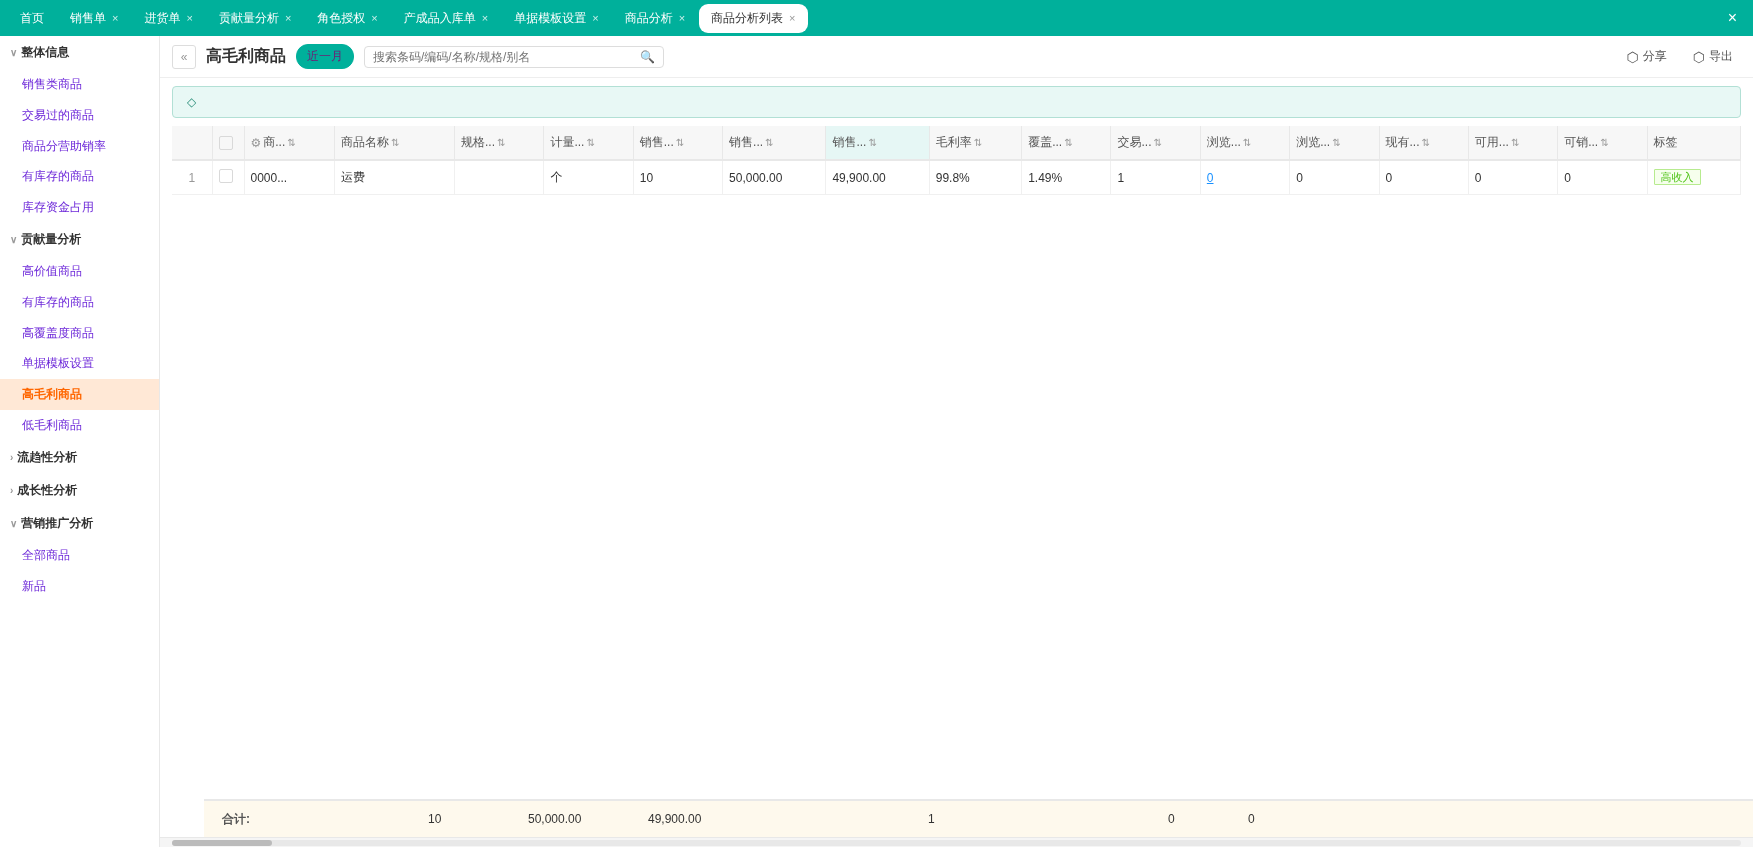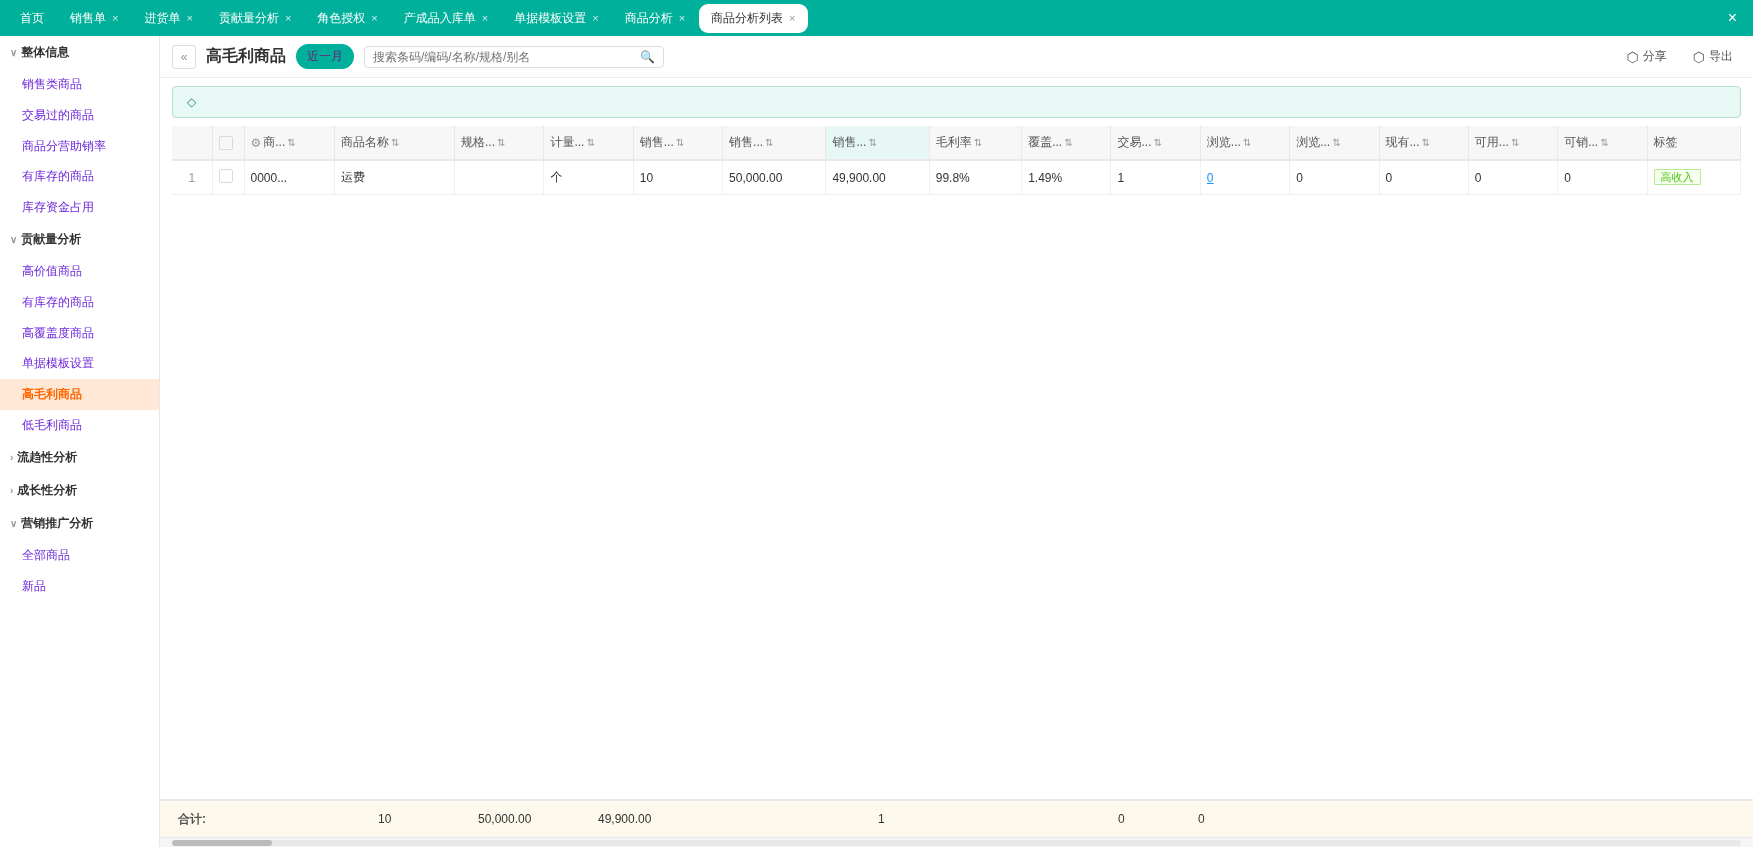--- a/index.html
+++ b/index.html
@@ -198,22 +198,23 @@
     .tag-high { color: #52c41a; font-size: 11px; background: #f6ffed; border: 1px solid #b7eb8f; padding: 1px 6px; border-radius: 1px; }
     .link-num { color: #1890ff; cursor: pointer; text-decoration: underline; }
 
     
     .footer-total {
       background: #fef9ed;
       border-top: 2px solid #e8e8e8;
       display: flex;
       align-items: center;
       padding: 8px 12px;
-      gap: 0;
+      gap: 6px;
       min-height: 38px;
+      margin-left: 44px;
     }
     .footer-total-label {
       width: 200px;
       color: #555;
       font-weight: bold;
       padding-left: 6px;
     }
     .footer-cells {
       display: flex;
       flex: 1;

